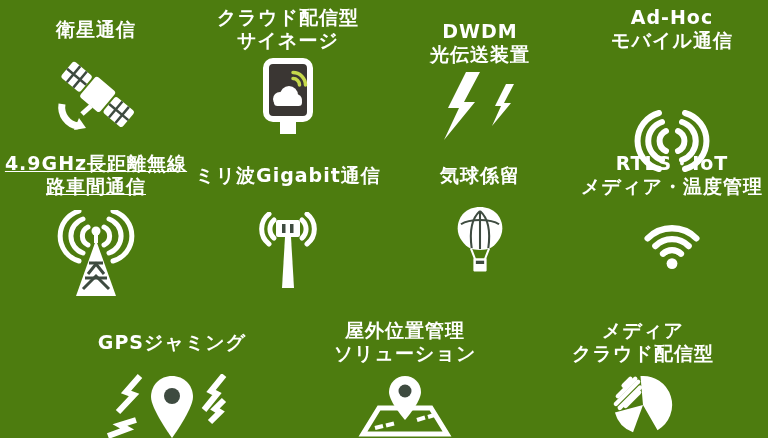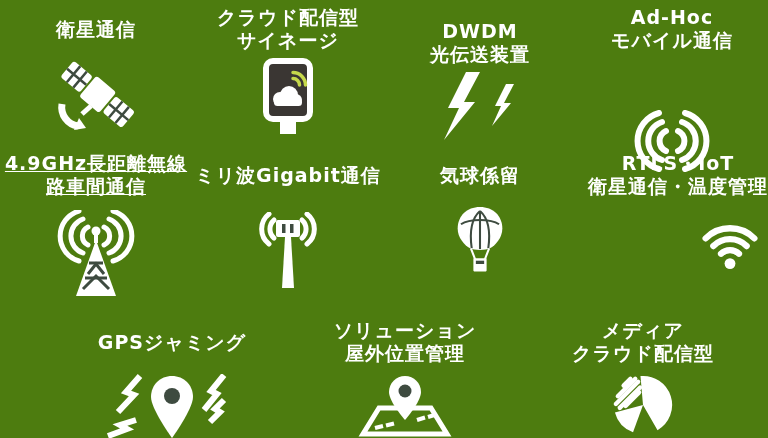--- a/index.html
+++ b/index.html
@@ -162,24 +162,24 @@
           <path d="M29 6 C38 14 42 30 39 51"></path>
           <path d="M6 22 C16 15 42 15 52 22"></path>
         </g>
         <path d="M18 51 L23 64 M40 51 L35 64" stroke="#fff" stroke-width="2.5"></path>
         <rect x="21" y="63" width="16" height="16" rx="1" fill="#fff"></rect>
         <rect x="24" y="66" width="10" height="4" fill="#3e4b40"></rect>
       </svg>
     </div>
   </div>
 
-  <div class="cell" style="left:576px;top:148px;width:192px;align-items:flex-end;">
+  <div class="cell" style="left:576px;top:148px;width:192px;">
     <div class="title t54">
       <span>RTLS・IoT</span>
-      <span>衛星通信・温度管理</span>
+      <span>メディア・温度管理</span>
     </div>
     <div class="icon" style="margin-top:10px">
       <svg width="76" height="58" viewBox="0 0 84 64">
         <g stroke="#fff" stroke-width="7" fill="none" stroke-linecap="round">
           <path d="M15.1 29.1 A38 38 0 0 1 68.9 29.1"></path>
           <path d="M23.6 37.6 A26 26 0 0 1 60.4 37.6"></path>
           <path d="M32.1 46.1 A14 14 0 0 1 51.9 46.1"></path>
         </g>
         <circle cx="42" cy="57" r="6" fill="#fff"></circle>
       </svg>
@@ -199,22 +199,22 @@
           <path d="M104 48 L114 38 L109 35 L118 26"></path>
         </g>
         <path d="M66 2 C54 2 45 11 45 23 C45 35 66 64 66 64 C66 64 87 35 87 23 C87 11 78 2 66 2 Z" fill="#fff"></path>
         <circle cx="66" cy="22" r="8" fill="#3e4b40"></circle>
       </svg>
     </div>
   </div>
 
   <div class="cell" style="left:288px;top:314px;width:234px;">
     <div class="title t56">
+      <span>屋外位置管理</span>
       <span>ソリューション</span>
-      <span>屋外位置管理</span>
     </div>
     <div class="icon" style="margin-top:4px">
       <svg width="112" height="64" viewBox="0 0 112 64">
         <polygon points="30,34 82,34 98,60 14,60" stroke="#fff" stroke-width="5" fill="none"></polygon>
         <g stroke="#fff" stroke-width="4" fill="none">
           <path d="M26 54 l8 -2"></path>
           <path d="M37 51.5 l8 -2"></path>
           <path d="M68 46 l8 -2.5"></path>
           <path d="M79 43 l8 -2.5"></path>
         </g>

